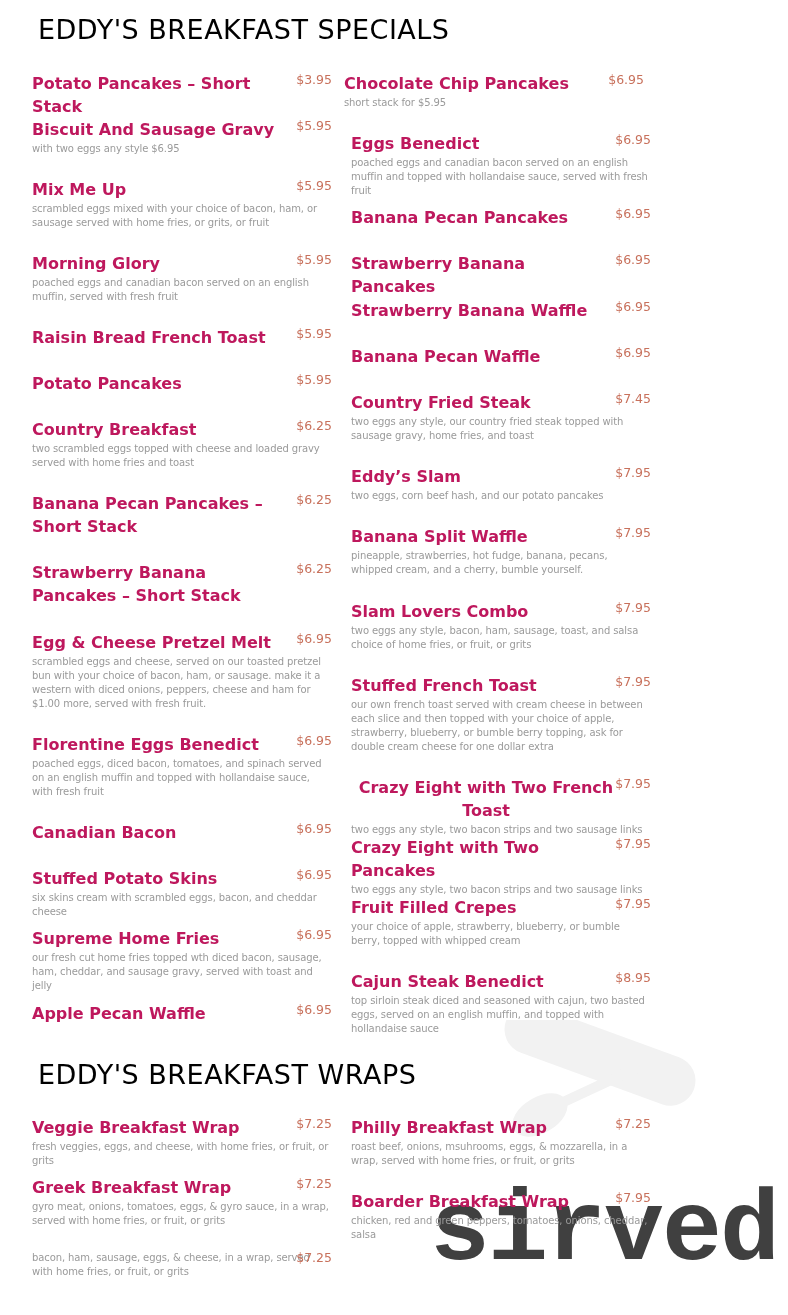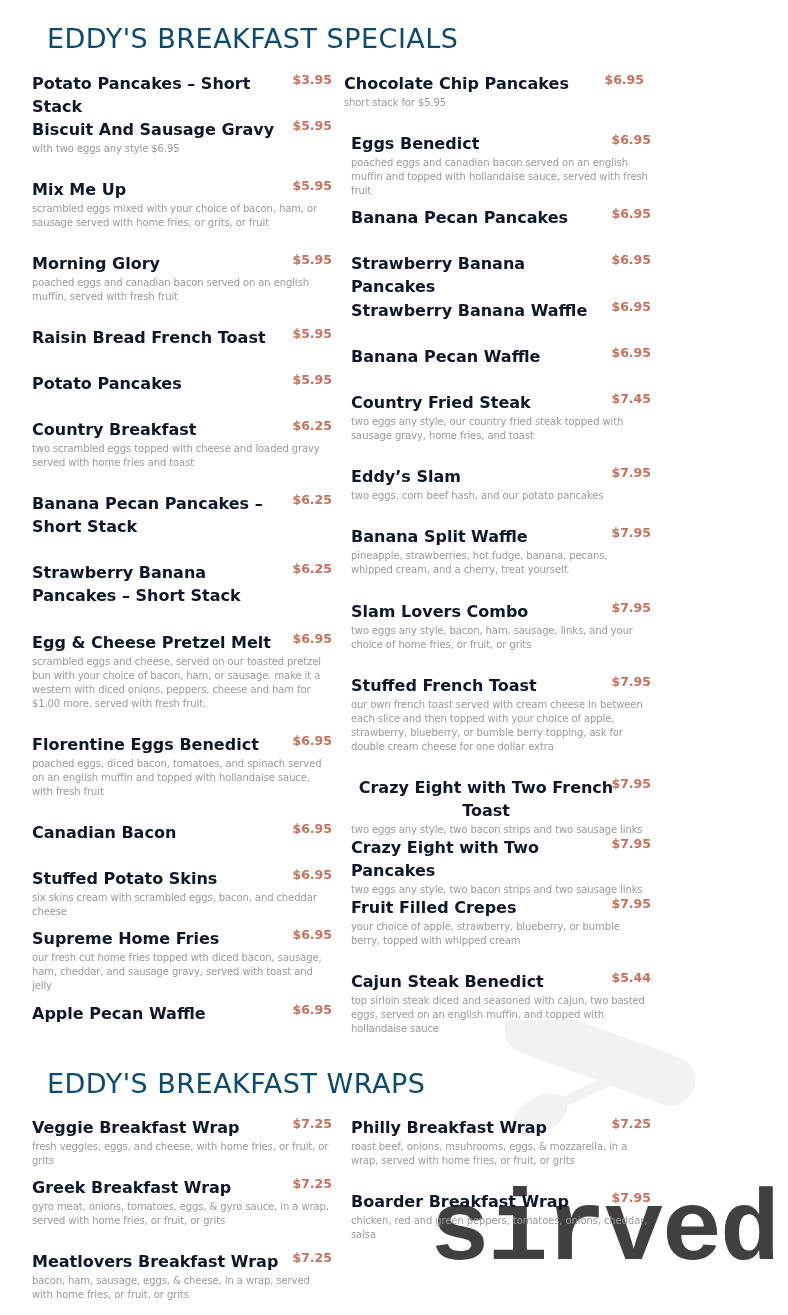--- a/index.html
+++ b/index.html
@@ -1,20 +1,20 @@
 <!DOCTYPE html>
 <html><head>
 <meta charset="utf-8">
 <style>
   html, body { margin: 0; padding: 0; background: #ffffff; }
   body { width: 788px; height: 1315px; position: relative; overflow: hidden; font-family: "Liberation Sans", sans-serif; }
-  .section-title { position: absolute; left: 38px; font-family: "DejaVu Sans", sans-serif; font-weight: 400; font-size: 27px; color: #0c4a6e; letter-spacing: 0.5px; margin: 9px; }
+  .section-title { position: absolute; left: 38px; font-family: "DejaVu Sans", sans-serif; font-weight: 400; font-size: 27px; color: #000000; letter-spacing: 0.5px; margin: 0; }
   .item { position: absolute; width: 300px; }
-  .item .name { font-family: "DejaVu Sans", sans-serif; font-weight: bold; font-size: 16px; line-height: 23px; color: #0f172a; width: 250px; }
-  .item .price { position: absolute; right: 0; top: 0; font-family: "DejaVu Sans", sans-serif; font-size: 12.5px; color: #c8715c; font-weight: bold; }
+  .item .name { font-family: "DejaVu Sans", sans-serif; font-weight: bold; font-size: 16px; line-height: 23px; color: #be185d; width: 250px; }
+  .item .price { position: absolute; right: 0; top: 0; font-family: "DejaVu Sans", sans-serif; font-size: 12.5px; color: #c8715c; font-weight: normal; }
   .item .desc { font-family: "DejaVu Sans", sans-serif; font-size: 10px; line-height: 14px; color: #9a9a9a; margin-top: 1px; letter-spacing: -0.1px; }
   .item.wide .name { width: 270px; text-align: center; }
   .watermark { position: absolute; left: 420px; top: 1020px; width: 340px; height: 230px; pointer-events: none; }
   .wm-text { position: absolute; left: 430px; top: 1176px; font-family: Liberation Mono, monospace; font-weight: bold; font-size: 100px; color: #404040; letter-spacing: -2px; }
 </style>
 </head>
 <body>
 
 <svg class="watermark" viewBox="0 0 340 230">
   <g fill="#f2f2f2">
@@ -128,26 +128,26 @@
     <div class="desc">two eggs any style, our country fried steak topped with sausage gravy, home fries, and toast</div>
   </div>
 <div class="item" style="left:351px;top:465px">
     <div class="name">Eddy’s Slam</div>
     <div class="price">$7.95</div>
     <div class="desc">two eggs, corn beef hash, and our potato pancakes</div>
   </div>
 <div class="item" style="left:351px;top:525px">
     <div class="name">Banana Split Waffle</div>
     <div class="price">$7.95</div>
-    <div class="desc">pineapple, strawberries, hot fudge, banana, pecans, whipped cream, and a cherry, treat yourself.</div>
+    <div class="desc">pineapple, strawberries, hot fudge, banana, pecans, whipped cream, and a cherry, bumble yourself.</div>
   </div>
 <div class="item" style="left:351px;top:600px">
     <div class="name">Slam Lovers Combo</div>
     <div class="price">$7.95</div>
-    <div class="desc">two eggs any style, bacon, ham, sausage, links, and your choice of home fries, or fruit, or grits</div>
+    <div class="desc">two eggs any style, bacon, ham, sausage, toast, and salsa choice of home fries, or fruit, or grits</div>
   </div>
 <div class="item" style="left:351px;top:674px">
     <div class="name">Stuffed French Toast</div>
     <div class="price">$7.95</div>
     <div class="desc">our own french toast served with cream cheese in between each slice and then topped with your choice of apple, strawberry, blueberry, or bumble berry topping, ask for double cream cheese for one dollar extra</div>
   </div>
 <div class="item wide" style="left:351px;top:776px">
     <div class="name">Crazy Eight with Two French Toast</div>
     <div class="price">$7.95</div>
     <div class="desc">two eggs any style, two bacon strips and two sausage links</div>
@@ -157,38 +157,37 @@
     <div class="price">$7.95</div>
     <div class="desc">two eggs any style, two bacon strips and two sausage links</div>
   </div>
 <div class="item" style="left:351px;top:896px">
     <div class="name">Fruit Filled Crepes</div>
     <div class="price">$7.95</div>
     <div class="desc">your choice of apple, strawberry, blueberry, or bumble berry, topped with whipped cream</div>
   </div>
 <div class="item" style="left:351px;top:970px">
     <div class="name">Cajun Steak Benedict</div>
-    <div class="price">$5.44</div>
+    <div class="price">$8.95</div>
     <div class="desc">top sirloin steak diced and seasoned with cajun, two basted eggs, served on an english muffin, and topped with hollandaise sauce</div>
   </div>
 
 <h1 class="section-title" style="top:1059px">EDDY'S BREAKFAST WRAPS</h1>
 
 <div class="item" style="left:32px;top:1116px">
     <div class="name">Veggie Breakfast Wrap</div>
     <div class="price">$7.25</div>
     <div class="desc">fresh veggies, eggs, and cheese, with home fries, or fruit, or grits</div>
   </div>
 <div class="item" style="left:32px;top:1176px">
     <div class="name">Greek Breakfast Wrap</div>
     <div class="price">$7.25</div>
     <div class="desc">gyro meat, onions, tomatoes, eggs, &amp; gyro sauce, in a wrap, served with home fries, or fruit, or grits</div>
   </div>
 <div class="item" style="left:32px;top:1250px">
-    <div class="name">Meatlovers Breakfast Wrap</div>
     <div class="price">$7.25</div>
     <div class="desc">bacon, ham, sausage, eggs, &amp; cheese, in a wrap, served with home fries, or fruit, or grits</div>
   </div>
 
 <div class="item" style="left:351px;top:1116px">
     <div class="name">Philly Breakfast Wrap</div>
     <div class="price">$7.25</div>
     <div class="desc">roast beef, onions, msuhrooms, eggs, &amp; mozzarella, in a wrap, served with home fries, or fruit, or grits</div>
   </div>
 <div class="item" style="left:351px;top:1190px">

